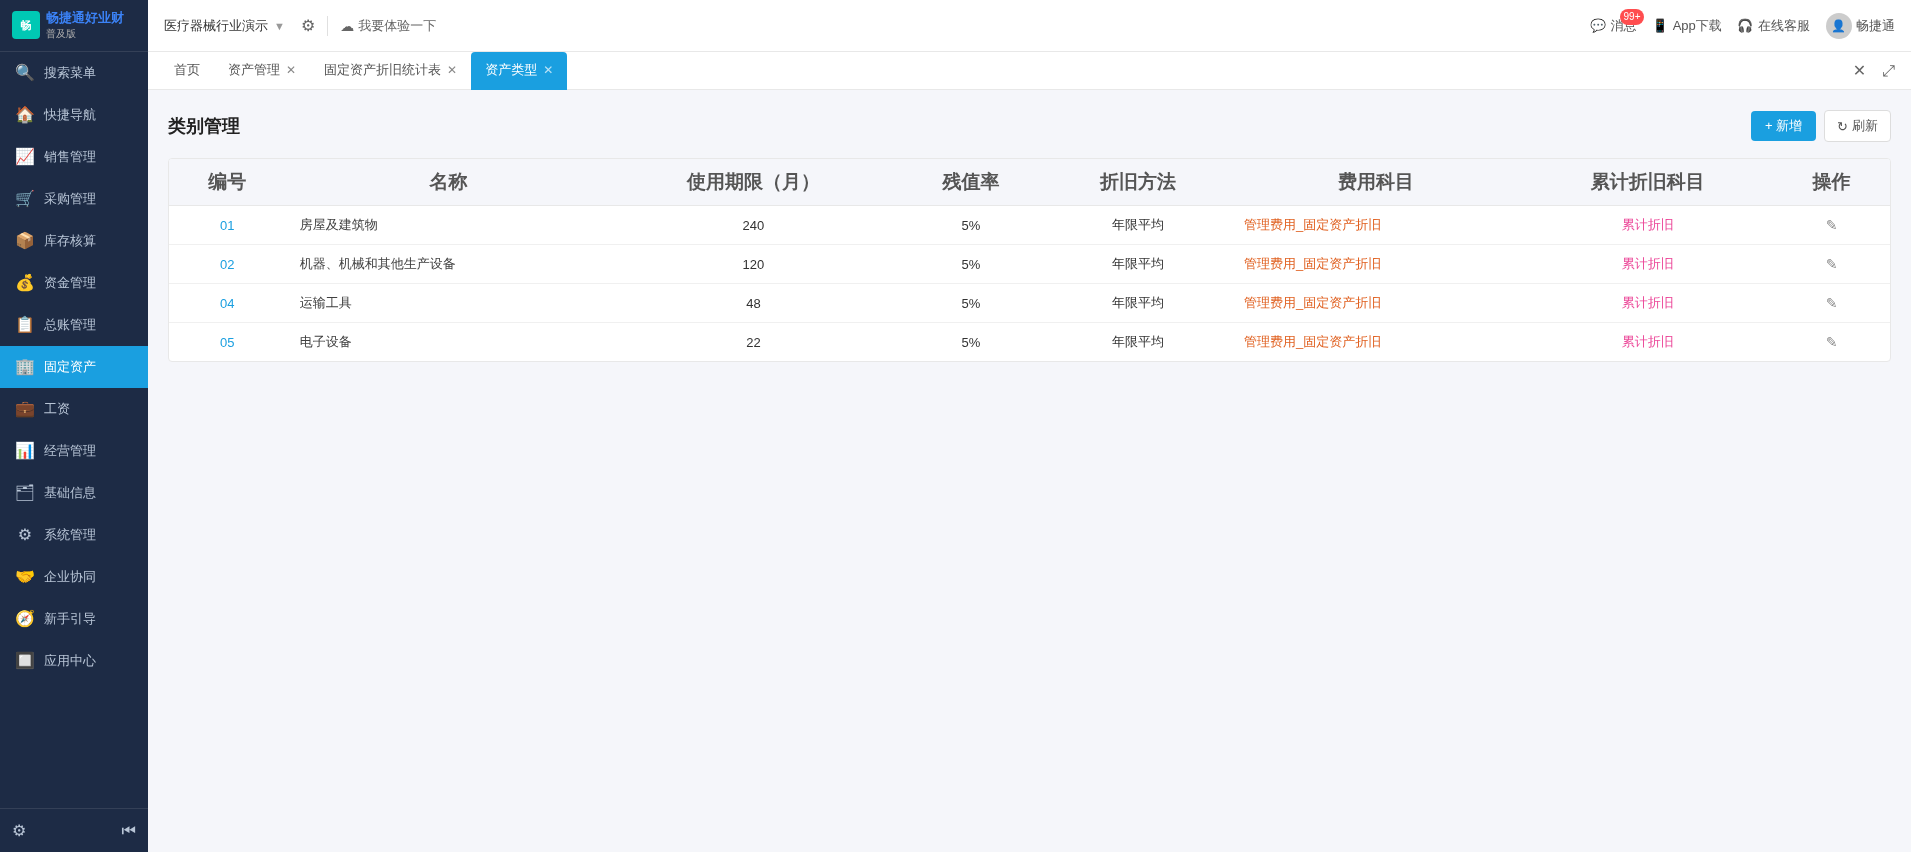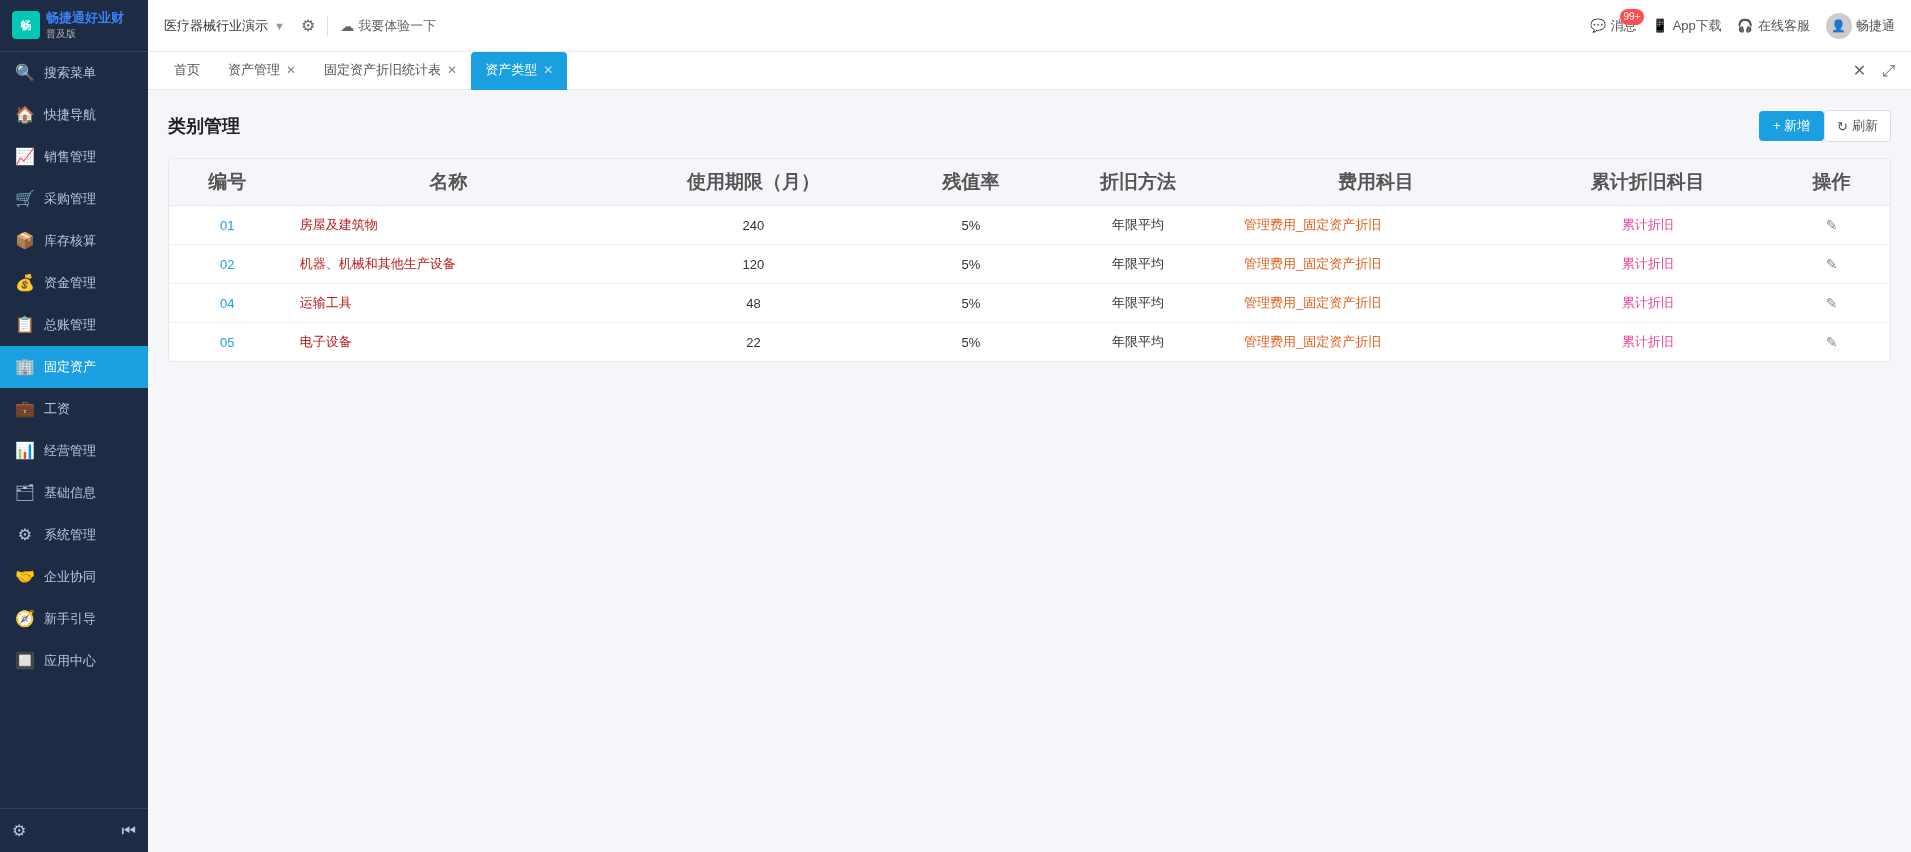--- a/index.html
+++ b/index.html
@@ -125,21 +125,21 @@
       padding: 20px;
     }
 
     .page-header {
       display: flex;
       align-items: center;
       justify-content: space-between;
       margin-bottom: 16px;
     }
     .page-title { font-size: 18px; font-weight: bold; color: #222; }
-    .page-actions { display: flex; align-items: center; }
+    .page-actions { display: flex; align-items: center; gap: 8px; }
     .btn-primary {
       background: #1a9fe0;
       color: white;
       border: none;
       border-radius: 4px;
       padding: 6px 14px;
       font-size: 13px;
       cursor: pointer;
       display: flex;
       align-items: center;
@@ -178,21 +178,21 @@
     }
     td {
       padding: 10px 14px;
       text-align: center;
       font-size: 13px;
       color: #333;
       border-bottom: 1px solid #f0f0f0;
     }
     tbody tr:last-child td { border-bottom: none; }
     td.code { color: #1a9fe0; }
-    td.name { text-align: left; color: #b91c1c; }
+    td.name { text-align: left; color: #404040; }
     td.expense { color: #e06020; text-align: left; }
     td.accu { color: #ec4899; }
     td.action { color: #555; }
     .edit-icon { cursor: pointer; color: #888; font-size: 14px; }
   </style>
 </head>
 <body>
 
 <div class="sidebar">
   <div class="sidebar-logo">

